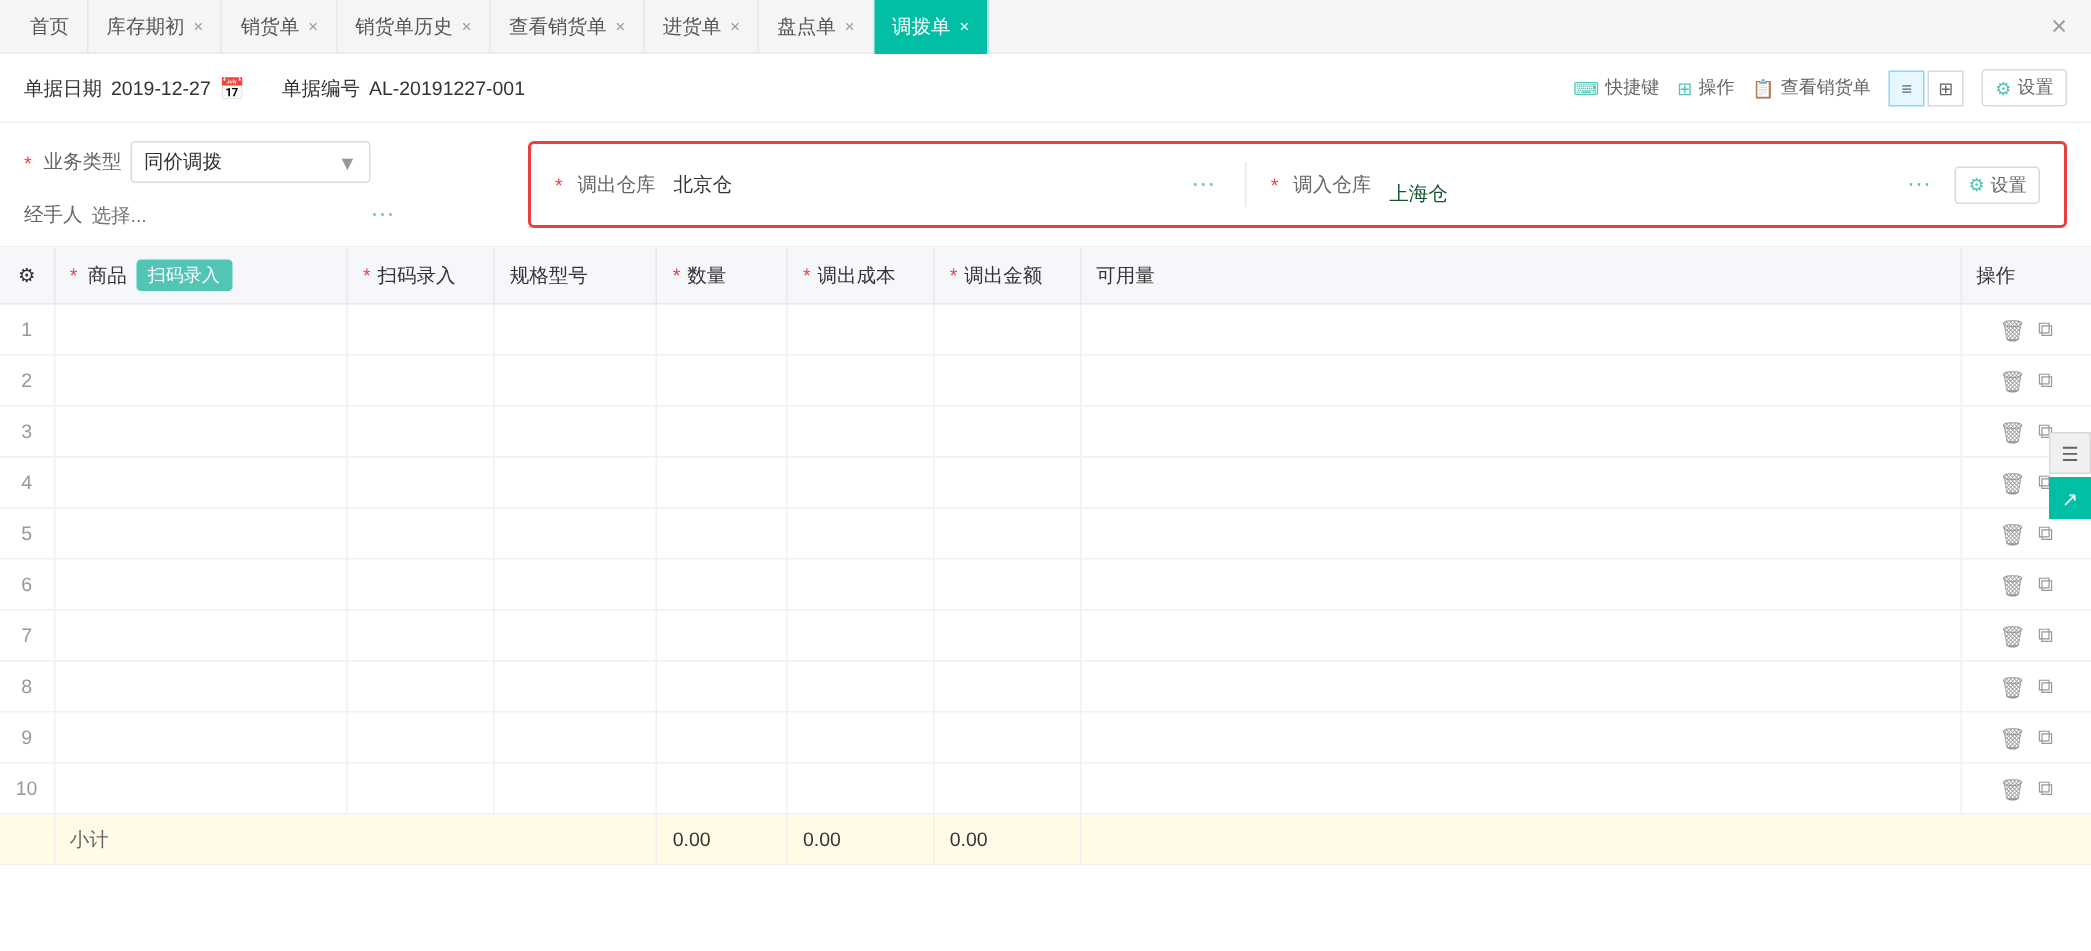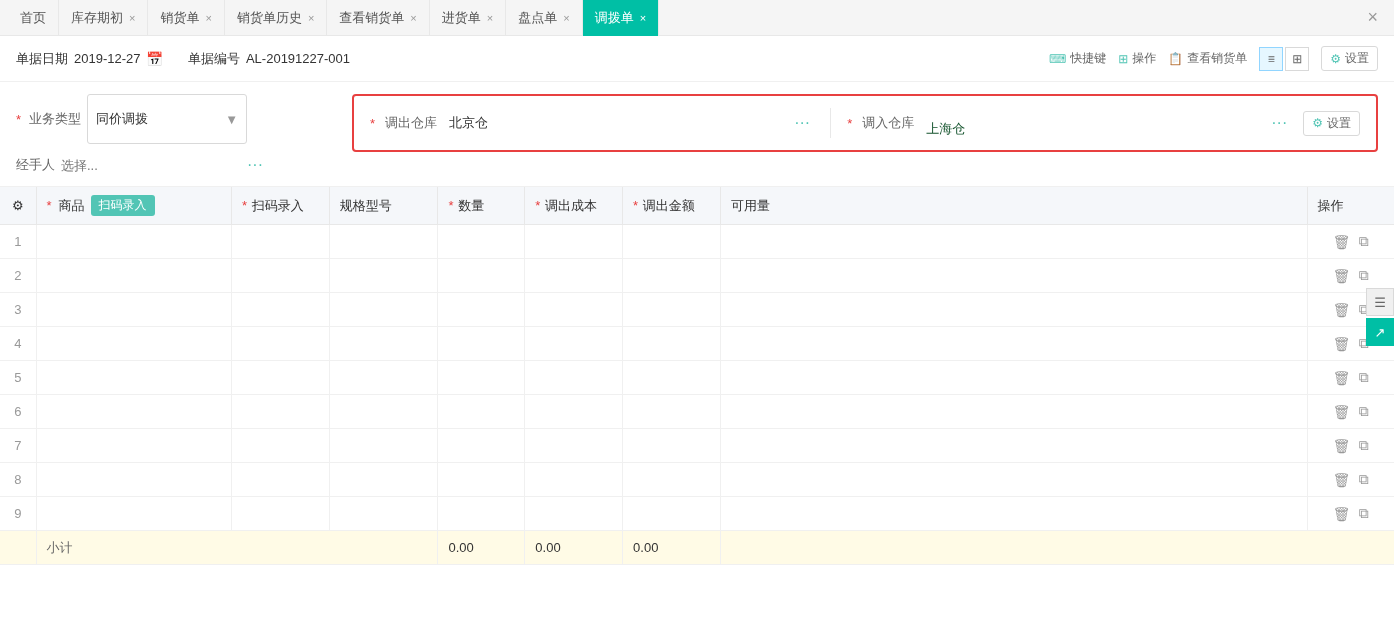--- a/index.html
+++ b/index.html
@@ -105,21 +105,21 @@
     .form-group {
       display: flex; align-items: center; gap: 6px;
     }
     .required-star { color: #e84040; margin-right: 2px; }
     .form-label { color: #666; font-size: 13px; }
     .form-value { color: #333; font-size: 13px; }
     .form-select {
       display: flex; align-items: center; gap: 4px;
       border: 1px solid #d9d9d9;
       border-radius: 3px;
-      padding: 15px 8px;
+      padding: 4px 8px;
       min-width: 160px;
       cursor: pointer;
       background: #fff;
       justify-content: flex-end;
     }
     .form-select .arrow { color: #999; margin-left: auto; }
     .form-input-plain {
       border: none; outline: none;
       color: #333; font-size: 13px;
       min-width: 80px;
@@ -499,20 +499,36 @@
       <td></td>
       <td>
         <div class="col-actions">
           <span class="action-icon" title="删除">🗑</span>
           <span class="action-icon copy" title="复制" style="color:#999;">⧉</span>
         </div>
       </td>
     </tr>
         <tr>
       <td class="row-num">9</td>
+      <td></td>
+      <td></td>
+      <td></td>
+      <td></td>
+      <td></td>
+      <td></td>
+      <td></td>
+      <td>
+        <div class="col-actions">
+          <span class="action-icon" title="删除">🗑</span>
+          <span class="action-icon copy" title="复制" style="color:#999;">⧉</span>
+        </div>
+      </td>
+    </tr>
+        <tr>
+      <td class="row-num">10</td>
       <td></td>
       <td></td>
       <td></td>
       <td></td>
       <td></td>
       <td></td>
       <td></td>
       <td>
         <div class="col-actions">
           <span class="action-icon" title="删除">🗑</span>

